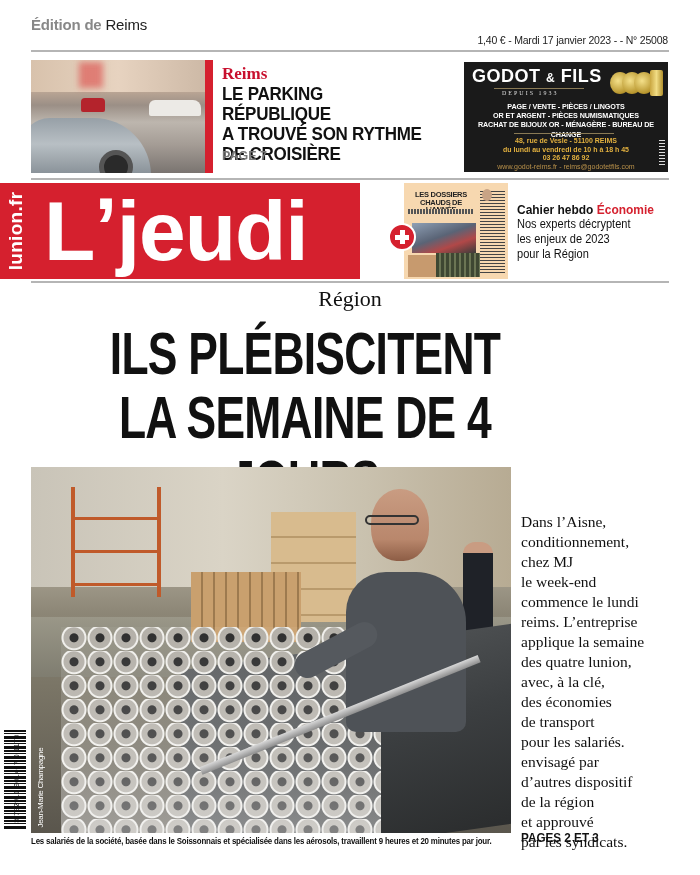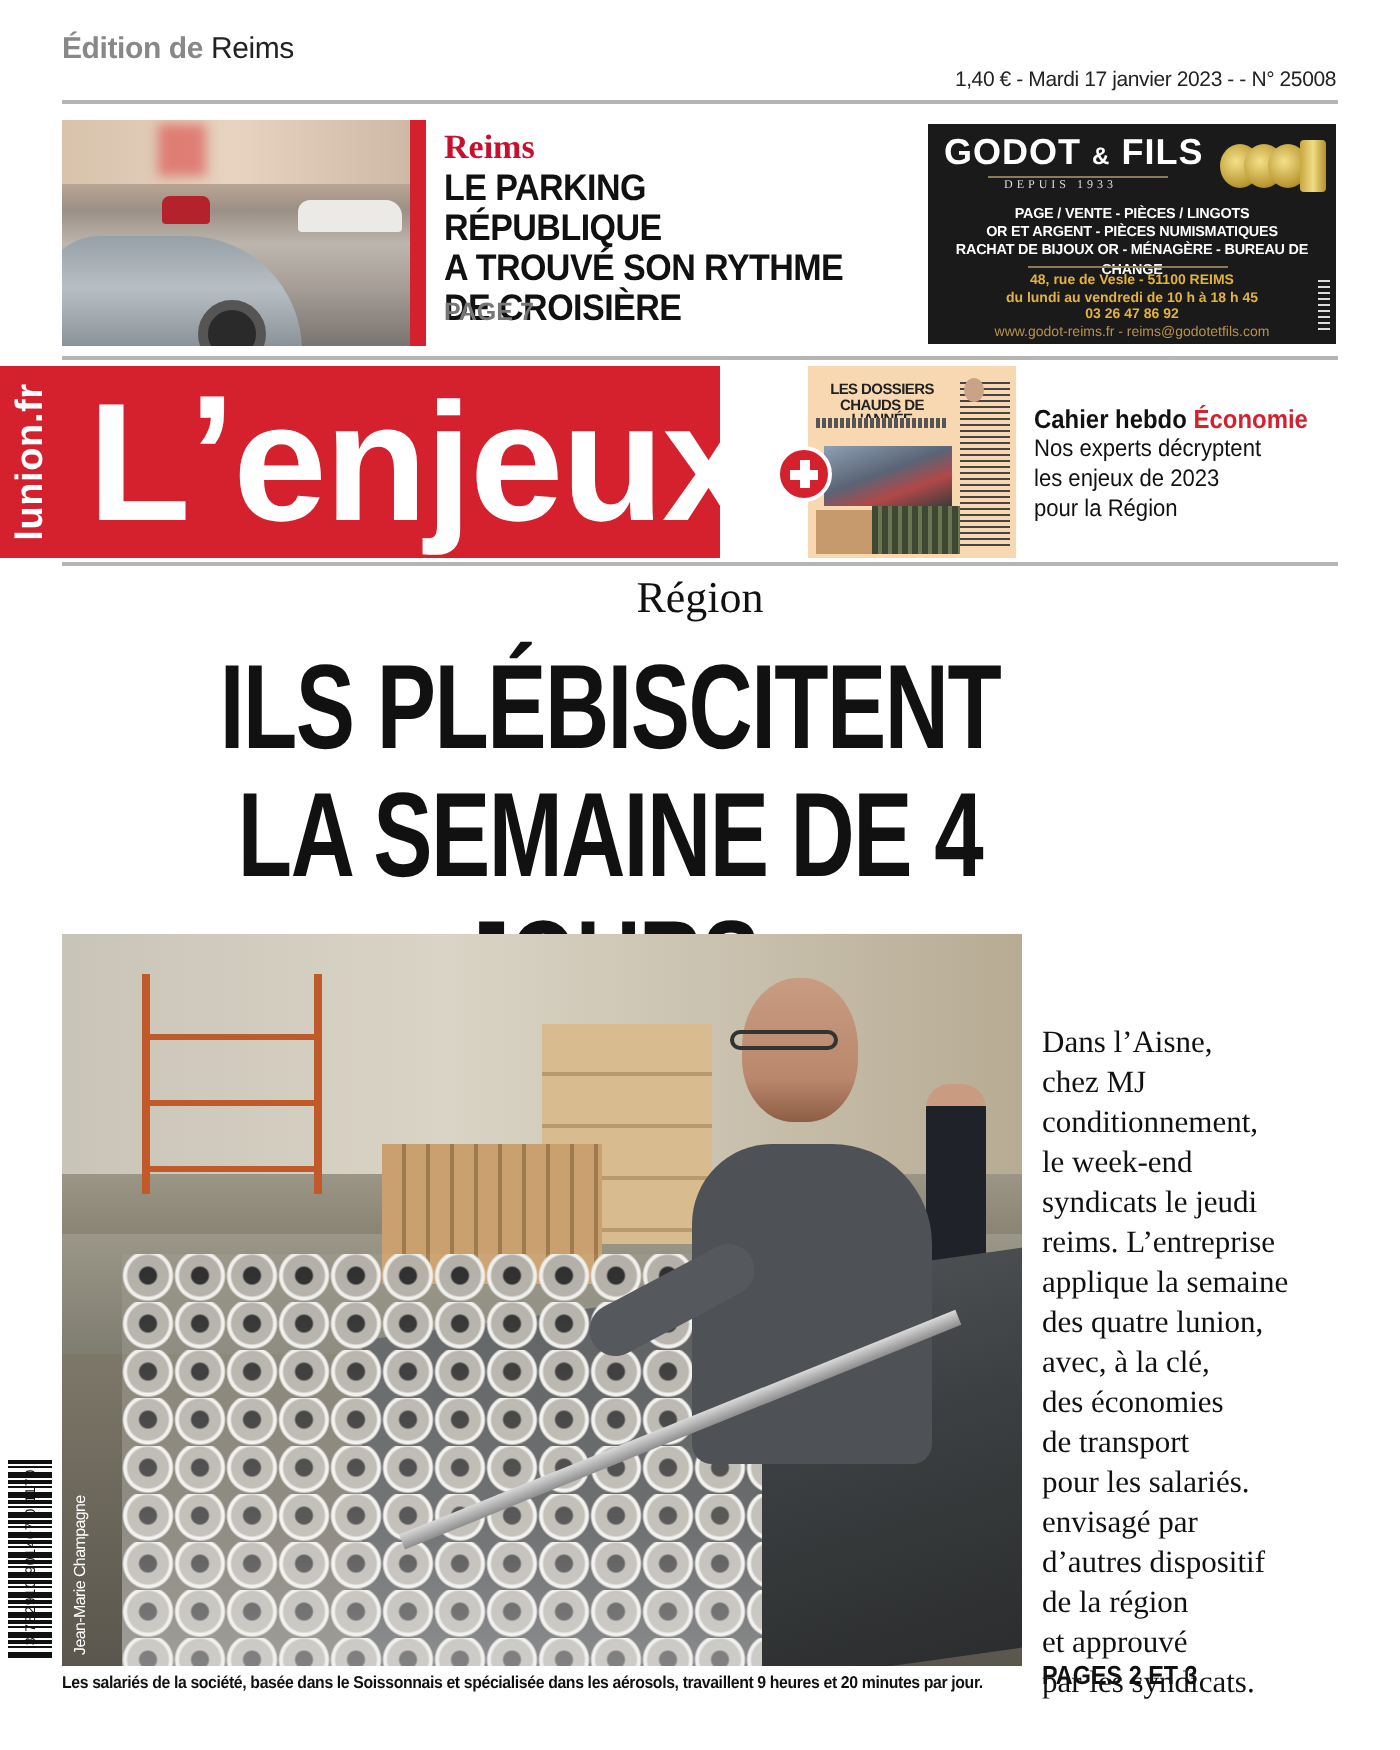--- a/index.html
+++ b/index.html
@@ -156,21 +156,21 @@
   </div>
   <div class="legal"></div>
 </div>
 
 <div class="abs rule" style="top:178px; width:638px; left:31px;"></div>
 
 <div class="abs mast-side"></div>
 <div class="abs mast-side-text">lunion.fr</div>
 <div class="abs mast"></div>
 <div class="abs mast-logo">
-  <span>L</span><span class="apos">’</span><span>enjeux</span>
+  <span>L</span><span class="apos">’</span><span>jeudi</span>
 </div>
 
 <div class="abs supp-thumb">
   <div class="t-head">LES DOSSIERS CHAUDS DE L'ANNÉE</div>
   <div class="t-sub"></div>
   <div class="t-photo1"></div>
     <div class="t-photo3"></div>
     <div class="t-photo2"></div>
   <div class="t-col"></div>
     <div class="t-face"></div>
@@ -213,24 +213,24 @@
   <span>Jean-Marie Champagne</span>
 </div>
 
 <div class="abs barcode"></div>
 <div class="abs barcode-num">3 782910 901407 0 1170</div>
 
 <div class="abs caption">Les salariés de la société, basée dans le Soissonnais et spécialisée dans les aérosols, travaillent 9 heures et 20 minutes par jour.</div>
 
 <div class="abs lede">
   <span class="ln">Dans l’Aisne,</span>
+  <span class="ln">conditionnement,</span>
   <span class="ln">chez MJ</span>
-  <span class="ln">conditionnement,</span>
   <span class="ln">le week-end</span>
-  <span class="ln">syndicats le jeudi</span>
+  <span class="ln">commence le lundi</span>
   <span class="ln">reims. L’entreprise</span>
   <span class="ln">applique la semaine</span>
   <span class="ln">des quatre lunion,</span>
   <span class="ln">avec, à la clé,</span>
   <span class="ln">des économies</span>
   <span class="ln">de transport</span>
   <span class="ln">pour les salariés.</span>
   <span class="ln">envisagé par</span>
   <span class="ln">d’autres dispositif</span>
   <span class="ln">de la région</span>

